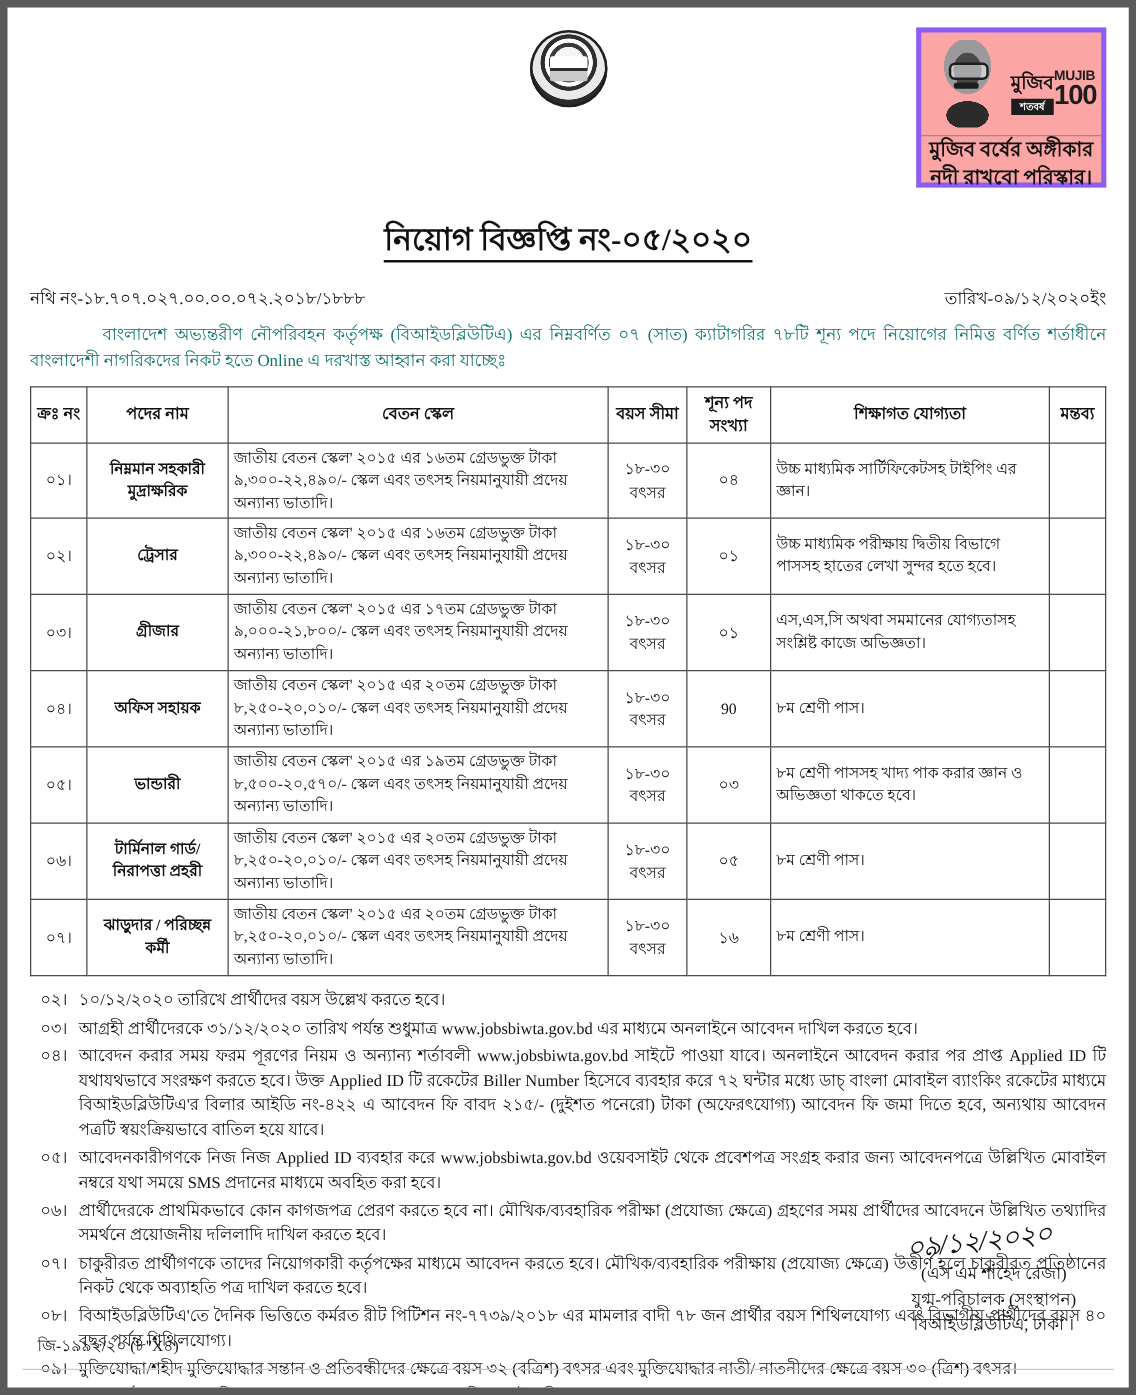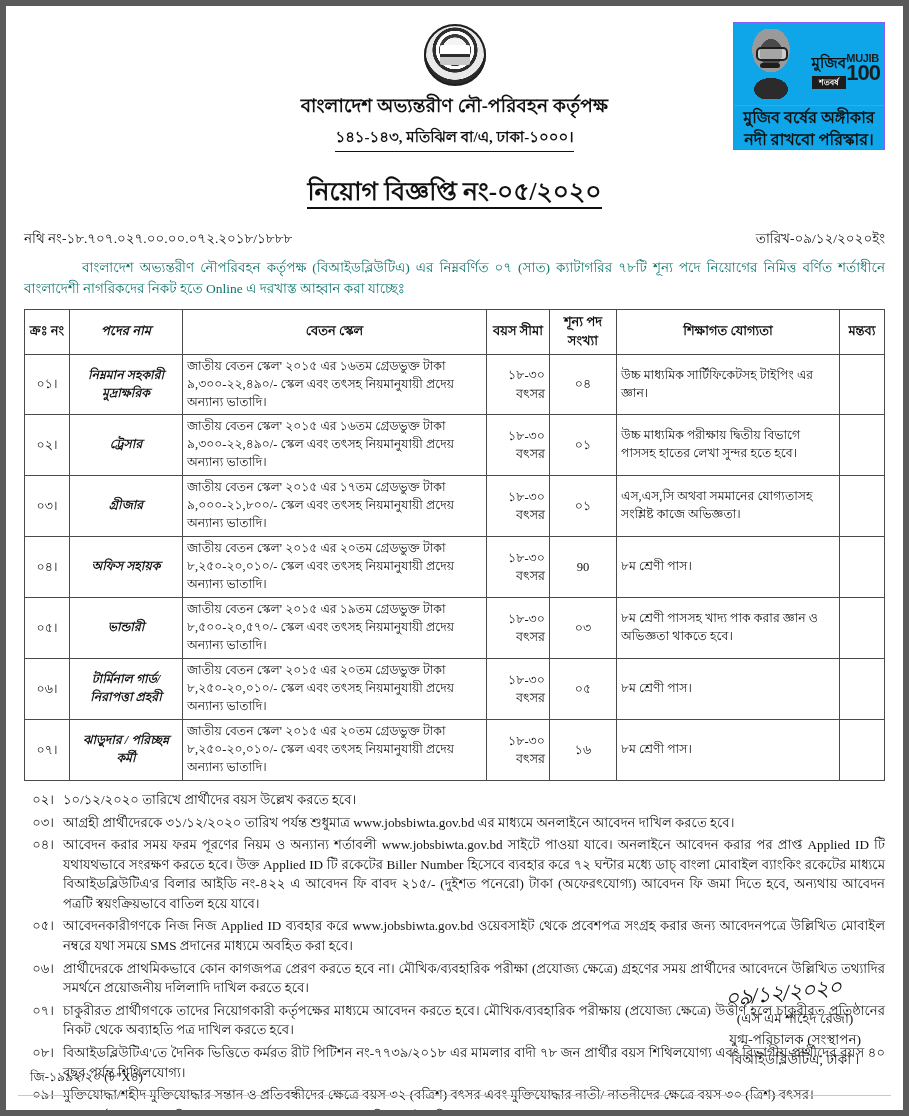--- a/index.html
+++ b/index.html
@@ -25,21 +25,21 @@
     background:linear-gradient(#ffffff 0 45%, #2d2d2d 46% 58%, #c9c9c9 59% 100%);
     border-radius:2px;
   }
   .org-block{position:absolute;left:0;right:0;top:72px;text-align:center;}
   .org-name{font-size:18.5px;font-weight:bold;letter-spacing:.2px;color:#111;}
   .org-addr{font-size:15px;font-weight:bold;color:#111;margin-top:2px;
             display:inline-block;border-bottom:1.3px solid #111;padding-bottom:1px;}
 
   .mujib{
     position:absolute;right:0;top:2px;width:152px;height:128px;
-    border:1px solid #8b5cf6;background:#0ea5e9;box-sizing:border-box;
+    border:4px solid #8b5cf6;background:#fca5a5;box-sizing:border-box;
   }
   .mujib-art{position:relative;height:82px;overflow:hidden;}
   .mujib-face{
     position:absolute;left:10px;top:6px;width:54px;height:70px;
     background:
       radial-gradient(ellipse 18px 22px at 50% 34%, #4a4a4a 0 62%, rgba(0,0,0,0) 63%),
       radial-gradient(ellipse 24px 16px at 50% 86%, #2b2b2b 0 70%, rgba(0,0,0,0) 71%),
       radial-gradient(ellipse 22px 26px at 50% 30%, #9a9a9a 0 85%, rgba(0,0,0,0) 86%);
   }
   .mujib-glass{position:absolute;left:22px;top:24px;width:28px;height:10px;
@@ -67,23 +67,23 @@
   .refline{display:flex;justify-content:space-between;align-items:flex-start;
     font-size:13.5px;color:#111;margin-top:13px;}
 
   .intro{font-size:13.5px;color:#0f766e;line-height:1.55;text-align:justify;margin-top:7px;text-indent:58px;}
 
   
   table.jobs{width:100%;border-collapse:collapse;margin-top:9px;table-layout:fixed;font-size:12.4px;color:#111;}
   table.jobs th,table.jobs td{border:1px solid #4a4a4a;padding:3px 4px;vertical-align:middle;line-height:1.45;}
   table.jobs th{text-align:center;font-weight:bold;font-size:13px;height:34px;}
   .c-sl{width:36px;text-align:center;margin-top:38px;}
-  .c-post{width:104px;text-align:center;font-weight:bold;font-style:italic;}
+  .c-post{width:104px;text-align:center;font-weight:bold;}
   .c-scale{width:auto;}
-  .c-age{width:54px;text-align:right;}
+  .c-age{width:54px;text-align:center;}
   .c-vac{width:58px;text-align:center;}
   .c-edu{width:214px;}
   .c-rem{width:36px;}
   table.jobs td.c-sl,table.jobs td.c-age,table.jobs td.c-vac{font-size:12.6px;}
   table.jobs tbody td{height:44px;}
 
   
   ol.conds{list-style:none;margin:9px 0 0;padding:0;font-size:13.2px;color:#111;}
   ol.conds li{display:flex;gap:9px;line-height:1.5;margin-bottom:2.5px;text-align:justify;}
   ol.conds li .num{flex:0 0 30px;text-align:right;}
@@ -102,24 +102,20 @@
 <body>
 
 <div class="page">
   <div class="inner">
 
     <div class="header">
       <div class="crest">
         <div class="crest-ship"></div>
       </div>
 
-      <div class="org-block">
-        <div class="org-name">বাংলাদেশ অভ্যন্তরীণ নৌ-পরিবহন কর্তৃপক্ষ</div>
-        <div class="org-addr">১৪১-১৪৩, মতিঝিল বা/এ, ঢাকা-১০০০।</div>
-      </div>
 
       <div class="mujib">
         <div class="mujib-art">
           <div class="mujib-face"></div>
           <div class="mujib-glass"></div>
           <div class="mujib-moustache"></div>
           <div class="mujib-logo-bn">
             <span>মুজিব</span>
             <small>শতবর্ষ</small>
           </div>

